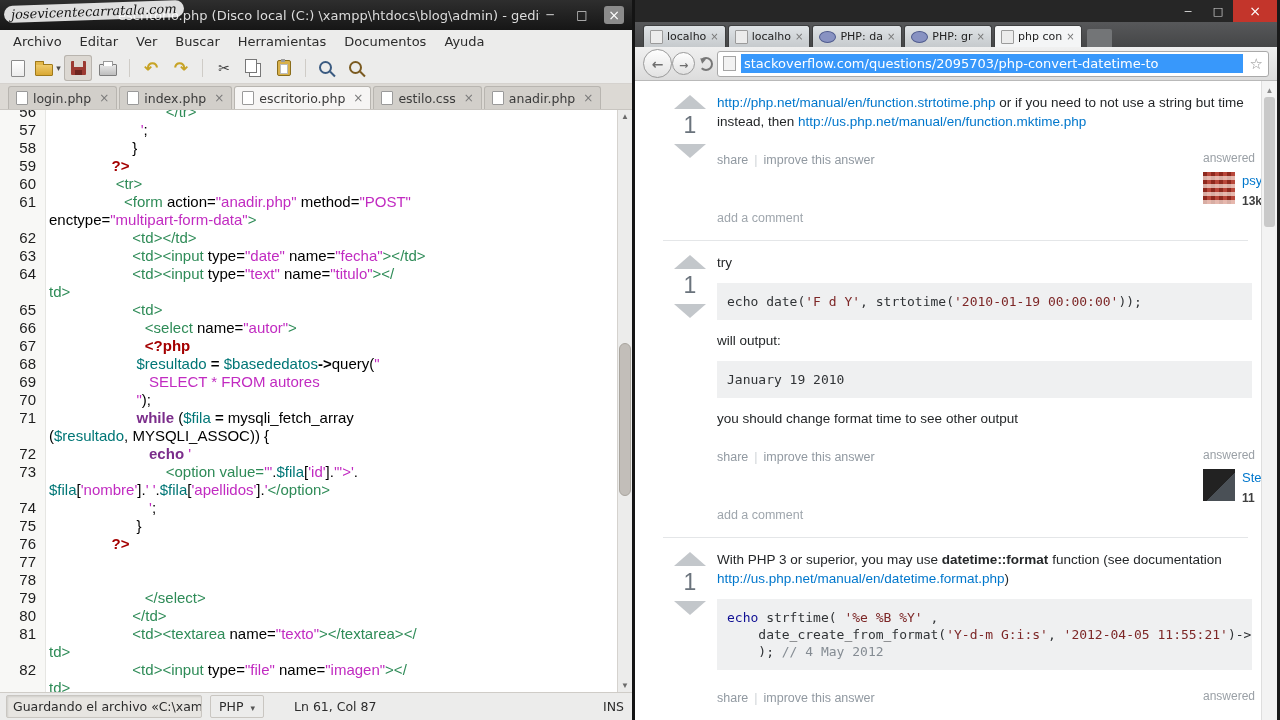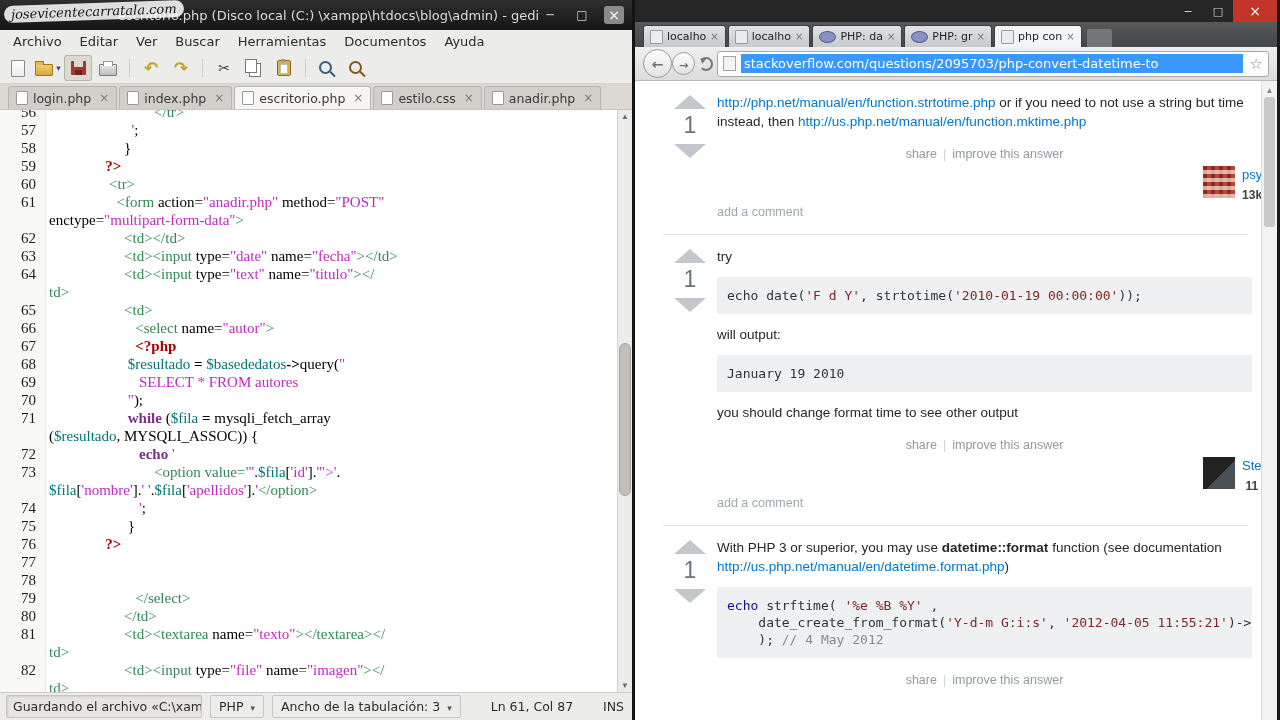--- a/index.html
+++ b/index.html
@@ -44,21 +44,21 @@
   .ti-find-replace{border-color:#7a5a20;}
   .ti-find-replace::after{background:#7a5a20;}
 
   .g-tabbar{height:25px;flex:none;display:flex;align-items:flex-end;background:#dcd9d4;padding-left:8px;gap:2px;border-bottom:1px solid #c8c5c0;}
   .g-tab{height:22px;display:flex;align-items:center;gap:5px;padding:0 7px;background:#d2cfca;border:1px solid #b8b5b0;border-bottom:none;border-radius:3px 3px 0 0;font-size:12.5px;color:#3a3a3a;white-space:nowrap;}
   .g-tab.active{background:#f6f5f4;}
   .g-tabicon{width:10px;height:12px;background:#fff;border:1px solid #9a9a9a;border-radius:1px;flex:none;}
   .g-tabclose{color:#7a7a7a;font-size:12px;margin-left:3px;}
   .g-tabclose::before{content:'×';}
 
-  .g-editor{flex:1;background:#fff;position:relative;overflow:hidden;font-family:Liberation Serif, serif;font-size:15px;line-height:18px;cursor:text;}
+  .g-editor{flex:1;background:#fff;position:relative;overflow:hidden;font-family:Liberation Sans, sans-serif;font-size:15px;line-height:18px;cursor:text;}
   #code-rows{margin-top:-7px;}
   .crow{display:flex;height:18px;}
   .lnum{flex:none;width:36px;text-align:right;padding-right:9px;color:#1d1d1d;background:#f8f8f6;border-right:1px solid #e6e6e3;}
   .ltext{white-space:pre;padding-left:3px;}
   .tk-p{color:#000;}
   .tk-t{color:#2e8b57;}
   .tk-s{color:#c12bc1;}
   .tk-d{color:#a40000;font-weight:bold;}
   .tk-k{color:#7b2d8b;font-weight:bold;}
   .tk-v{color:#007676;}
@@ -113,21 +113,21 @@
   .arr{width:0;height:0;border-left:16px solid transparent;border-right:16px solid transparent;}
   .arr.up{border-bottom:14px solid #c3c7cb;}
   .arr.down{border-top:14px solid #c3c7cb;margin-top:2px;}
   .vcount{font-size:23px;color:#6a737c;margin:3px 0;}
   .abody{flex:1;font-size:13.5px;line-height:1.4;padding-right:10px;min-width:0;}
   .apara{margin:1px 0 10px;}
   .so-link{color:#0077cc;}
   .so-bold{font-weight:bold;}
   .so-code{margin:6px 0 12px;background:#eff0f1;padding:10px;font-family:"DejaVu Sans Mono",monospace;font-size:13px;line-height:17px;overflow:hidden;white-space:pre;}
   .so-kw{color:#101094;} .so-str{color:#7d2727;} .so-com{color:#858c93;} .so-pln{color:#303336;}
-  .afoot{position:relative;margin-top:14px;height:58px;font-size:12.5px;text-align:center;}
+  .afoot{position:relative;margin-top:20px;height:58px;font-size:12.5px;}
   .gray-link{color:#9199a1;}
   .gsep{color:#d0d4d8;margin:0 6px;} .gsep::before{content:'|';}
   .ucard{position:absolute;left:486px;top:-2px;width:220px;}
   .alab{font-size:12px;color:#9aa0a6;margin-bottom:5px;}
   .urow{display:flex;gap:7px;}
   .avatar{width:32px;height:32px;flex:none;}
   .av-red-identicon{background-color:#b8473a;background-image:repeating-linear-gradient(0deg,rgba(255,244,235,.65) 0 4px,transparent 4px 8px),repeating-linear-gradient(90deg,rgba(120,25,15,.65) 0 4px,transparent 4px 8px);}
   .av-dark-photo{background:linear-gradient(135deg,#222 55%,#4a5056 55%);}
   .uname{color:#0077cc;font-size:13px;}
   .urep{color:#404040;font-weight:bold;font-size:12px;margin-top:3px;}
@@ -364,24 +364,20 @@
       <div class="g-vscroll">
         <span class="g-varrow top"></span>
         <span class="g-vthumb"></span>
         <span class="g-varrow bottom"></span>
       </div>
     </div>
     <div class="g-status">
       <span class="g-msg">Guardando el archivo «C:\xamp...</span>
       <span class="g-chip">
         <span>PHP</span>
-        <span class="caret"></span>
-      </span>
-      <span class="g-chip">
-        <span>Ancho de la tabulación: 3</span>
         <span class="caret"></span>
       </span>
       <span class="g-lncol">Ln 61, Col 87</span>
       <span class="g-ins">INS</span>
     </div>
   </section>
 
   <section class="browser">
     <div class="b-titlebar">
       <span class="b-wc min"></span>

